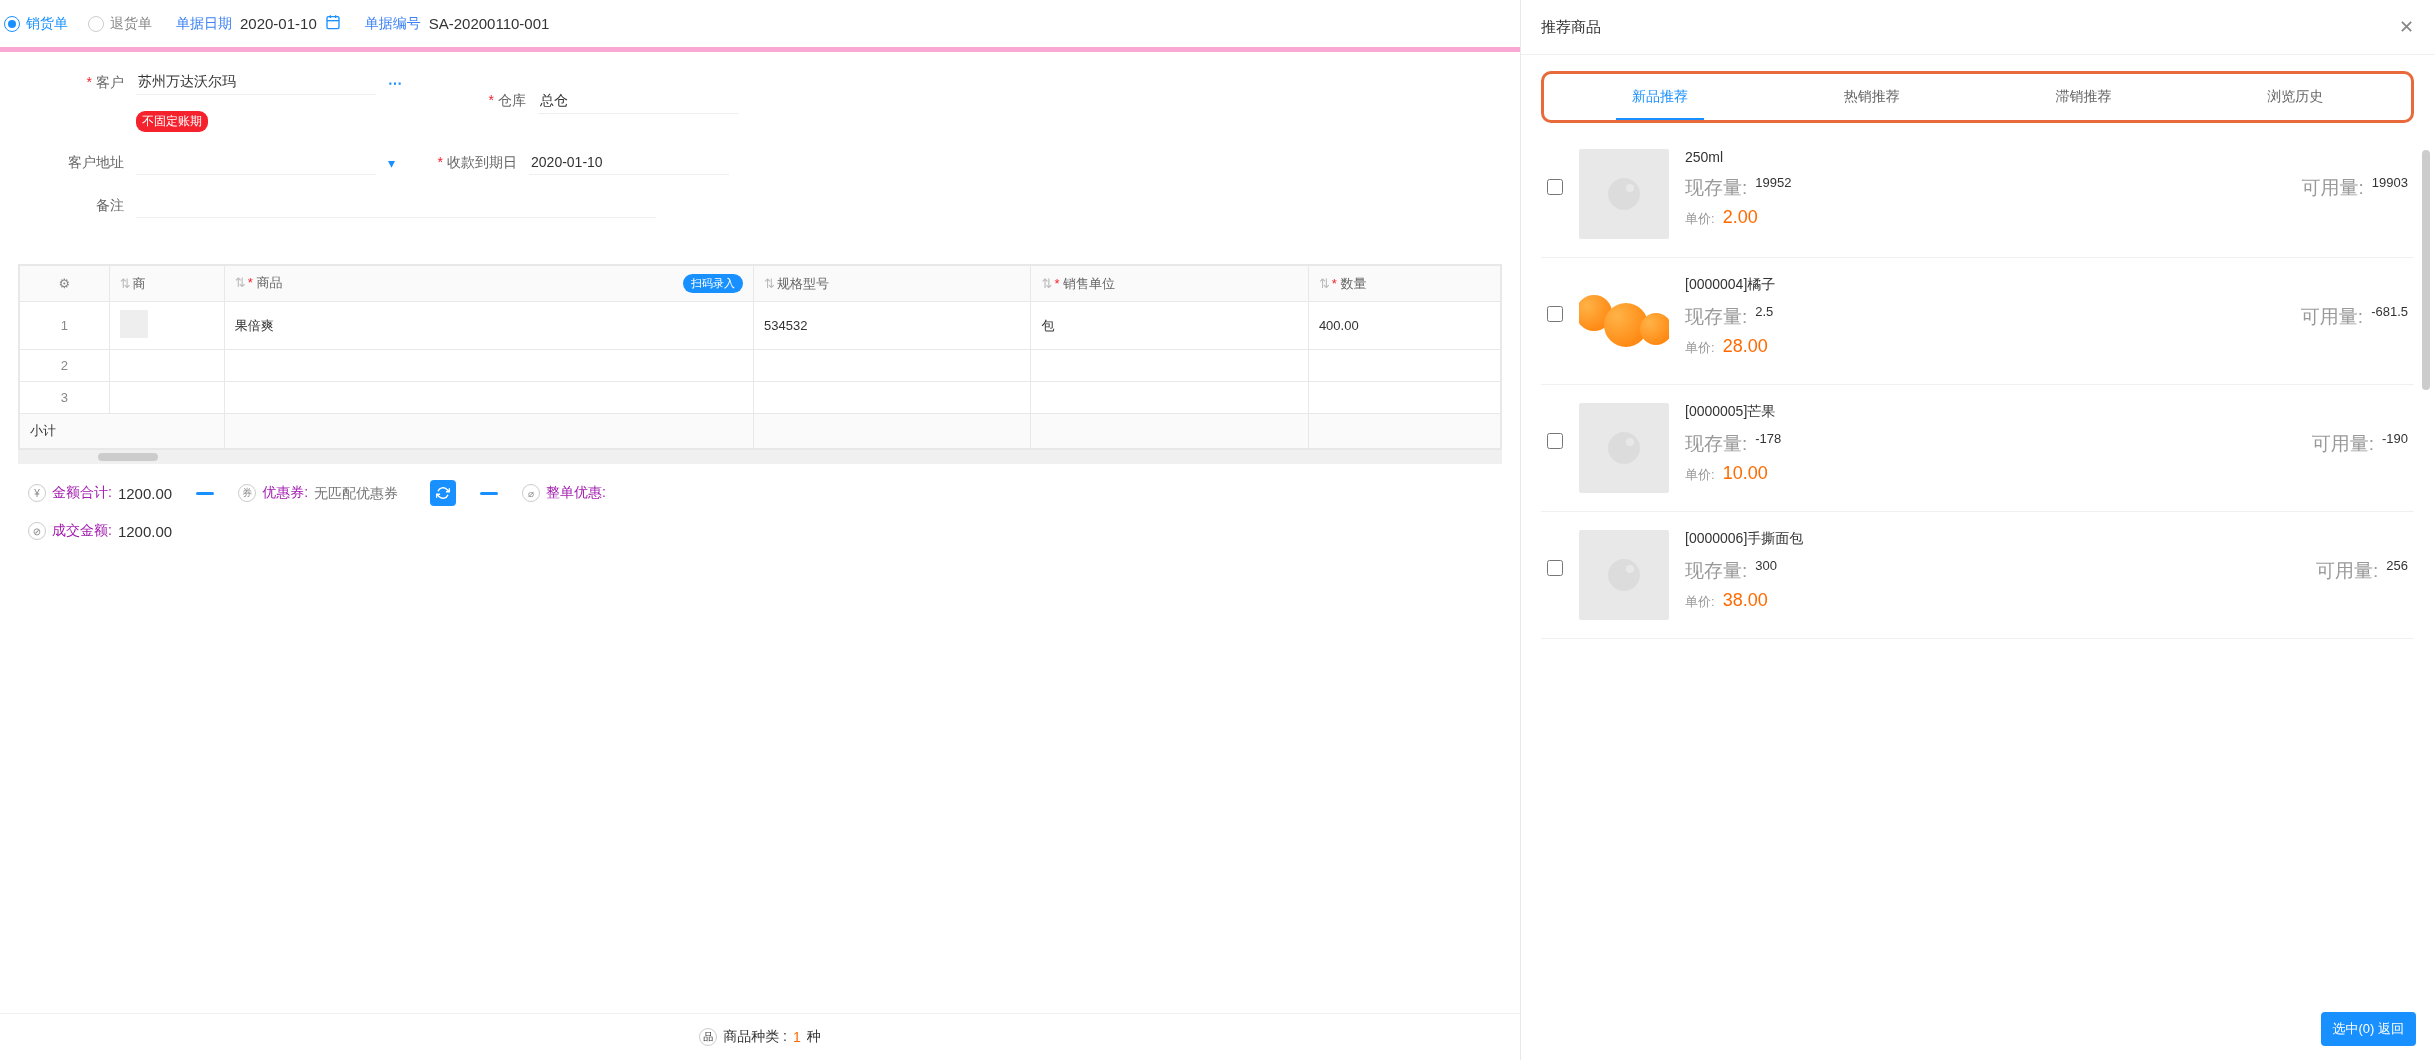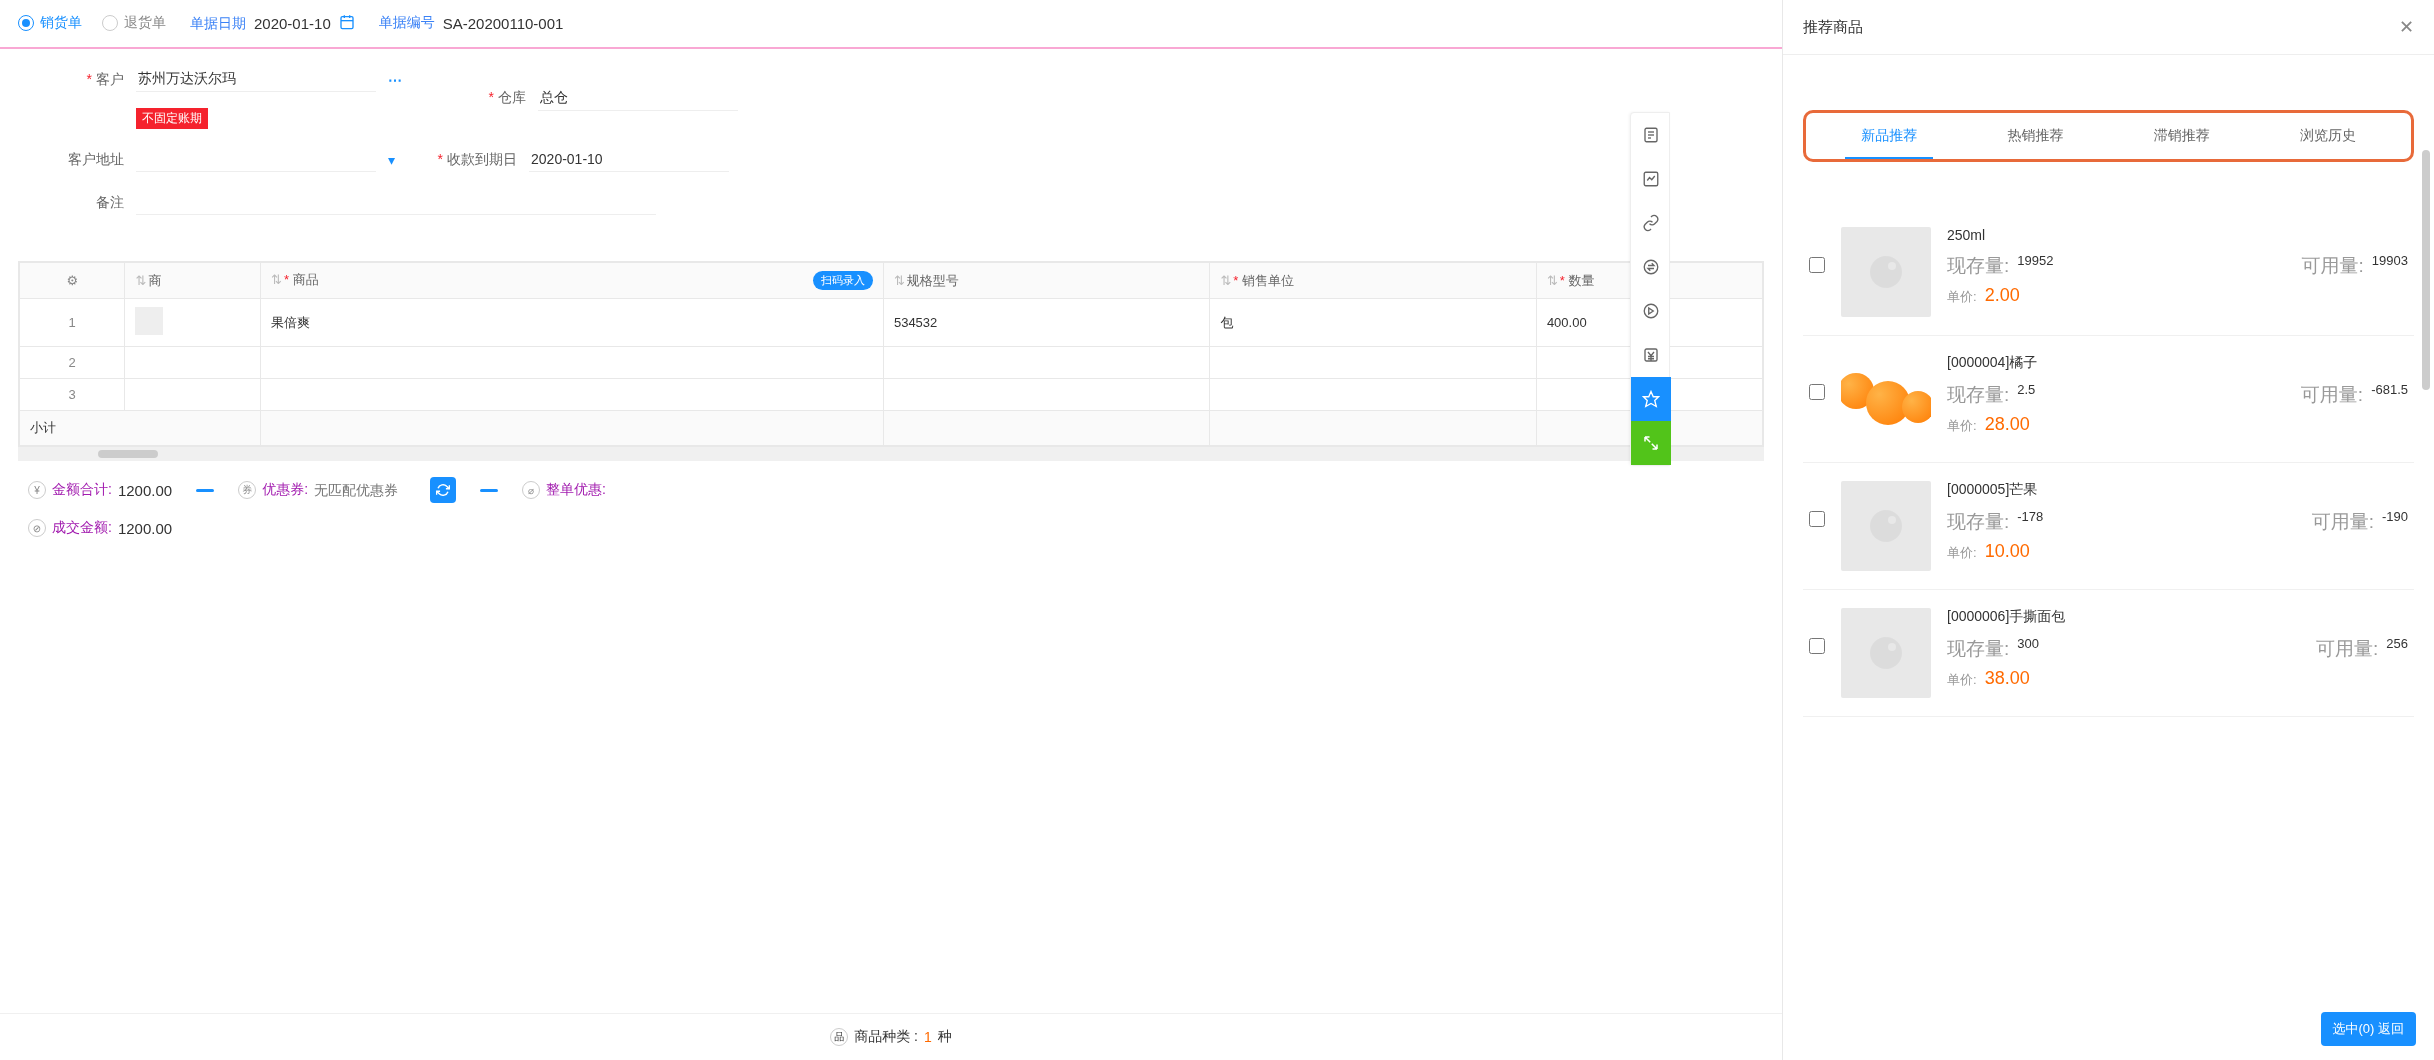--- a/index.html
+++ b/index.html
@@ -1,43 +1,43 @@
 <!DOCTYPE html>
 <html><head>
   <meta charset="utf-8">
   <style>
     * { margin: 0; padding: 0; box-sizing: border-box; }
     body { font-family: "Microsoft YaHei", -apple-system, sans-serif; font-size: 14px; color: #333; background: #fff; }
     .container { display: flex; width: 100%; height: 100vh; }
     .left-panel { flex: 1; min-width: 0; background: #fff; padding: 0; display: flex; flex-direction: column; }
-    .right-panel { width: 652px; background: #fff; border-left: 1px solid #e8e8e8; display: flex; flex-direction: column; position: relative; gap: 39px; }
-
-    
-    .tab-row { display: flex; align-items: flex-start; padding: 14px 18px; gap: 24px; border-bottom: 2px solid #f9a8d4; flex-wrap: wrap; }
+    .right-panel { width: 914px; background: #fff; border-left: 1px solid #e8e8e8; display: flex; flex-direction: column; position: relative; }
+
+    
+    .tab-row { display: flex; align-items: center; padding: 14px 4px; gap: 24px; border-bottom: 5px solid #f9a8d4; flex-wrap: wrap; }
     .radio-tabs { display: flex; gap: 20px; align-items: center; }
     .radio-item { display: flex; align-items: center; gap: 6px; cursor: pointer; }
     .radio-circle { width: 16px; height: 16px; border-radius: 50%; border: 1px solid #ccc; display: inline-flex; align-items: center; justify-content: center; }
     .radio-circle.selected { border-color: #1890ff; }
     .radio-circle.selected::after { content: ''; width: 8px; height: 8px; background: #1890ff; border-radius: 50%; }
     .radio-item.selected span.text { color: #1890ff; }
     .radio-item .text { color: #888; }
     .field-inline { display: flex; align-items: center; gap: 8px; }
     .field-inline .label { color: #3b82f6; }
     .field-inline .value { color: #333; font-size: 15px; }
     .field-inline .icon { color: #1890ff; }
 
     
     .form-area { padding: 18px 44px; }
     .form-row { display: flex; align-items: center; gap: 42px; margin-bottom: 18px; }
     .form-field { display: flex; align-items: center; gap: 12px; }
     .form-field .label { min-width: 80px; text-align: right; color: #666; }
     .form-field .req { color: #f5222d; margin-right: 4px; }
     .form-field .value-input { min-width: 200px; border: none; border-bottom: 1px solid #eee; font-size: 14px; padding: 4px 2px; color: #333; outline: none; }
     .dots { color: #1890ff; font-weight: bold; cursor: pointer; letter-spacing: 2px; }
-    .tag-badge { background: #f5222d; color: #fff; font-size: 12px; padding: 2px 6px; margin-top: 4px; display: inline-block; }
+    .tag-badge { background: #f5222d; color: #fff; font-size: 12px; padding: 2px 6px; margin-top: 4px; display: inline-block; border-radius: 9px; }
     .dropdown-arrow { color: #1890ff; cursor: pointer; }
 
     
     .table-wrapper { margin: 10px 18px 0 18px; overflow-x: auto; border: 1px solid #e8e8e8; }
     table { border-collapse: collapse; width: 100%; table-layout: fixed; }
     th, td { border: 1px solid #e8e8e8; padding: 8px 10px; text-align: left; font-size: 13px; white-space: nowrap; overflow: hidden; }
     th { background: #fafafa; color: #666; font-weight: normal; position: relative; }
     th .req { color: #f5222d; }
     th .sort { color: #bbb; margin-right: 2px; }
     .gear-cell { text-align: center; color: #888; }

